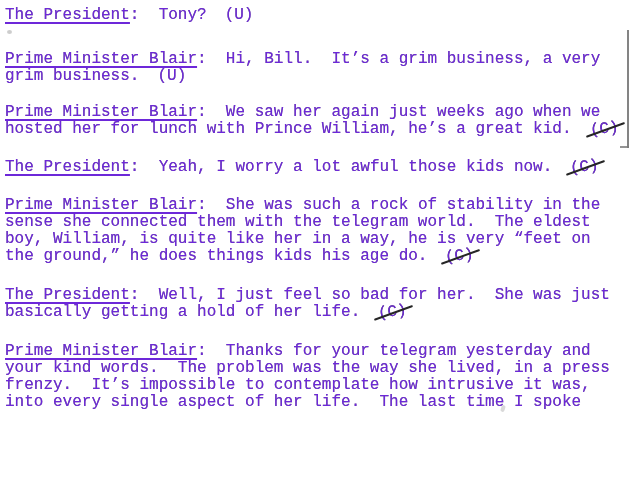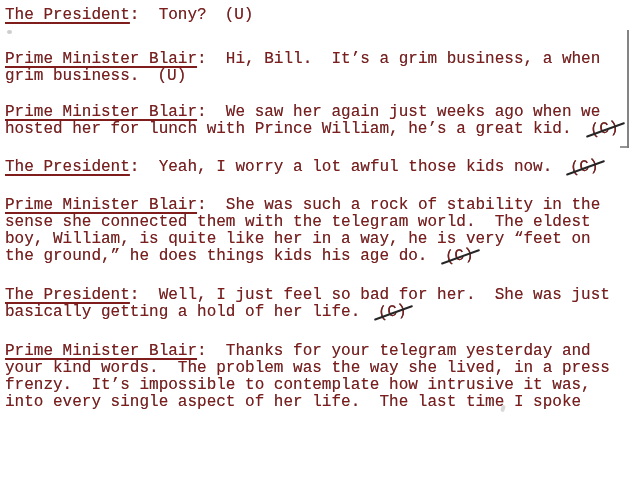--- a/index.html
+++ b/index.html
@@ -7,21 +7,21 @@
     position: relative;
     width: 634px;
     height: 500px;
     background: #ffffff;
     overflow: hidden;
     box-sizing: border-box;
     padding: 7px 4px 0 5px;
     font-family: "Liberation Mono", "DejaVu Sans Mono", monospace;
     font-size: 16px;
     line-height: 17px;
-    color: #7f1d1d;
+    color: #6d28d9;
     text-shadow: 0 0 0.4px rgba(20,20,20,0.55);
   }
   .para {
     margin: 0 0 21px 0;
     white-space: pre-wrap;
   }
   .para:nth-of-type(1) { margin-bottom: 27px; }
   .para:nth-of-type(2) { margin-bottom: 19px; }
   .para:nth-of-type(4) { }
   .para:nth-of-type(5) { margin-bottom: 22px; }
@@ -90,21 +90,21 @@
     border-radius: 2px;
     transform: rotate(18deg);
     opacity: 0.7;
   }
 </style>
 </head>
 <body>
 
 <div class="page">
   <p class="para"><span class="speaker">The President</span><span class="sep">:  </span><span class="utterance">Tony?</span><span class="clf">(U)</span></p>
-  <p class="para"><span class="speaker">Prime Minister Blair</span><span class="sep">:  </span><span class="utterance">Hi, Bill.  It’s a grim business, a when
+  <p class="para"><span class="speaker">Prime Minister Blair</span><span class="sep">:  </span><span class="utterance">Hi, Bill.  It’s a grim business, a very
 grim business.</span><span class="clf">(U)</span></p>
   <p class="para"><span class="speaker">Prime Minister Blair</span><span class="sep">:  </span><span class="utterance">We saw her again just weeks ago when we
 hosted her for lunch with Prince William, he’s a great kid.</span><span class="clf struck">(C)</span></p>
   <p class="para"><span class="speaker">The President</span><span class="sep">:  </span><span class="utterance">Yeah, I worry a lot awful those kids now.</span><span class="clf struck">(C)</span></p>
   <p class="para"><span class="speaker">Prime Minister Blair</span><span class="sep">:  </span><span class="utterance">She was such a rock of stability in the
 sense she connected them with the telegram world.  The eldest
 boy, William, is quite like her in a way, he is very “feet on
 the ground,” he does things kids his age do.</span><span class="clf struck">(C)</span></p>
   <p class="para"><span class="speaker">The President</span><span class="sep">:  </span><span class="utterance">Well, I just feel so bad for her.  She was just
 basically getting a hold of her life.</span><span class="clf struck">(C)</span></p>

